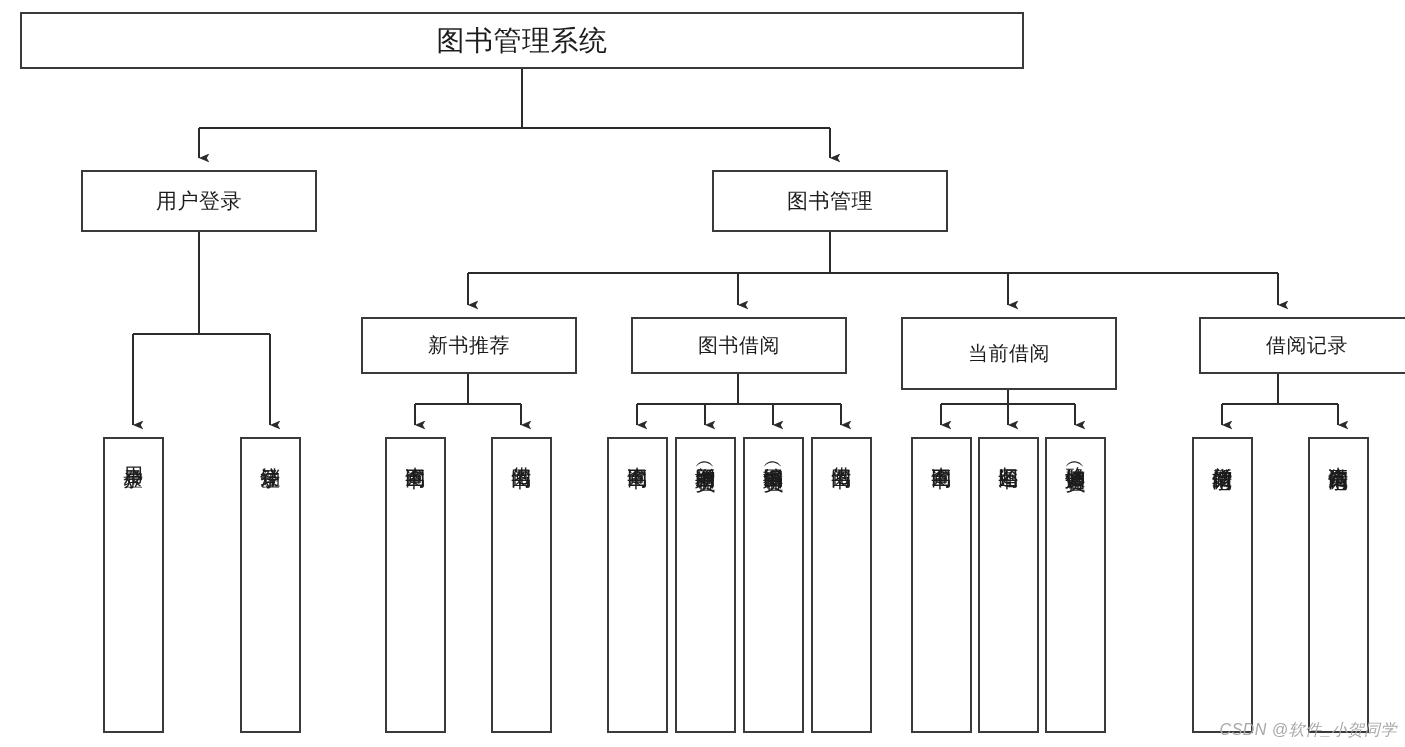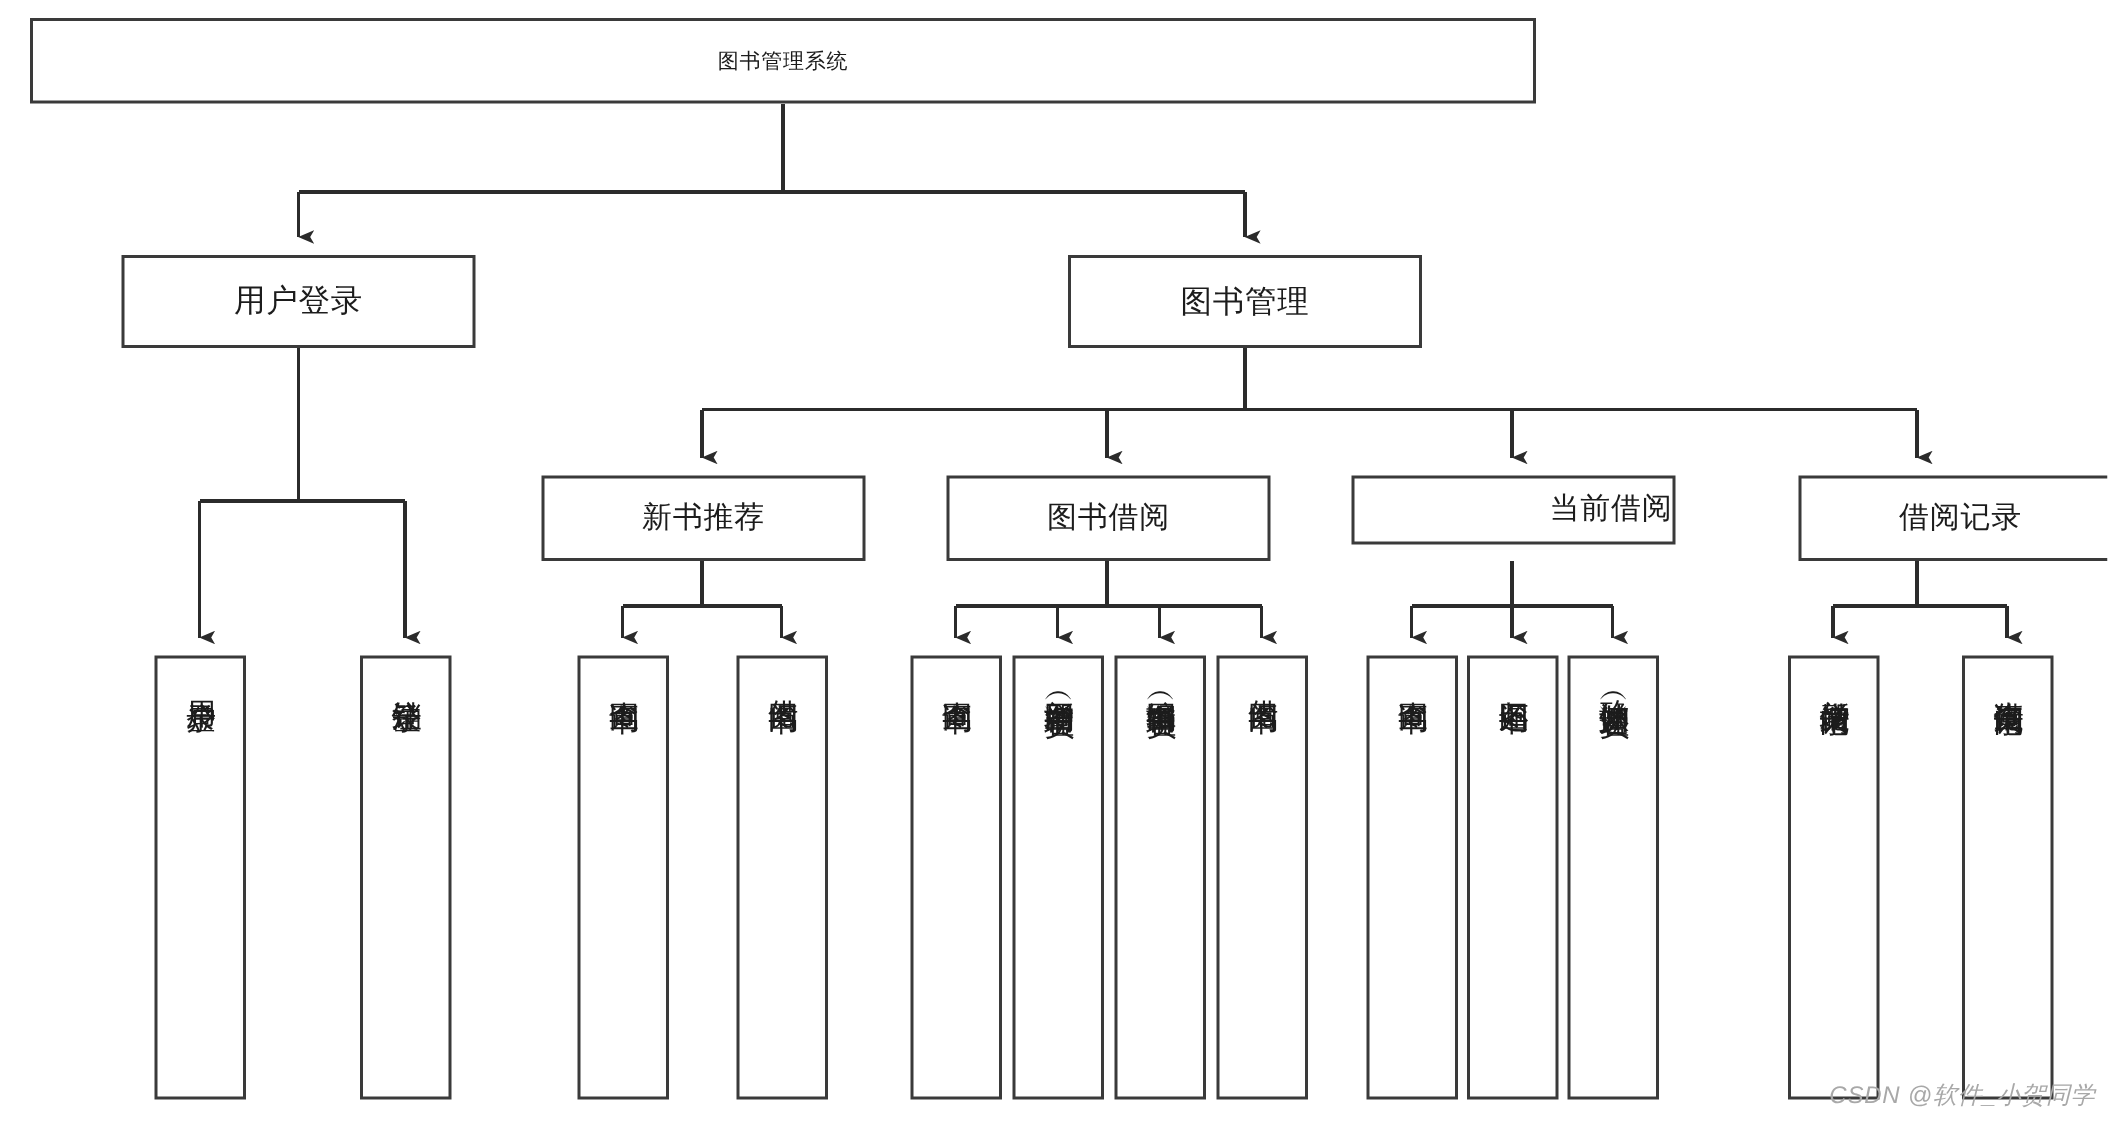--- a/index.html
+++ b/index.html
@@ -35,21 +35,21 @@
     justify-content: center;
     color: #1c1c1c;
   }
   .node-label {
     display: block;
     text-align: center;
     line-height: 1.18;
     letter-spacing: 0.5px;
   }
   .node.root .node-label {
-    font-size: 14px;
+    font-size: 28px;
   }
   .node.level2 .node-label {
     font-size: 21px;
   }
   .node.level3 .node-label {
     font-size: 20px;
   }
   .node.leaf {
     align-items: flex-start;
     padding-top: 12px;
@@ -142,21 +142,21 @@
   </div>
 
   <div class="node level3" style="left:631px; top:317px; width:216px; height:57px;">
     <span class="node-label">图书借阅</span>
   </div>
 
   <div class="node level3" style="left:361px; top:317px; width:216px; height:57px;">
     <span class="node-label">新书推荐</span>
   </div>
 
-  <div class="node level3" style="left:901px; top:317px; width:216px; height:46px;justify-content:flex-end;">
+  <div class="node level3" style="left:901px; top:317px; width:216px; height:73px;">
     <span class="node-label">当前借阅</span>
   </div>
 
   <div class="node level3" style="left:1171px; top:317px; width:216px; height:57px;margin-left:28px;">
     <span class="node-label">借阅记录</span>
   </div>
 
   <div class="node leaf" style="left:103px; top:437px; width:61px; height:296px;">
     <span class="node-label">用户登录</span>
   </div>

